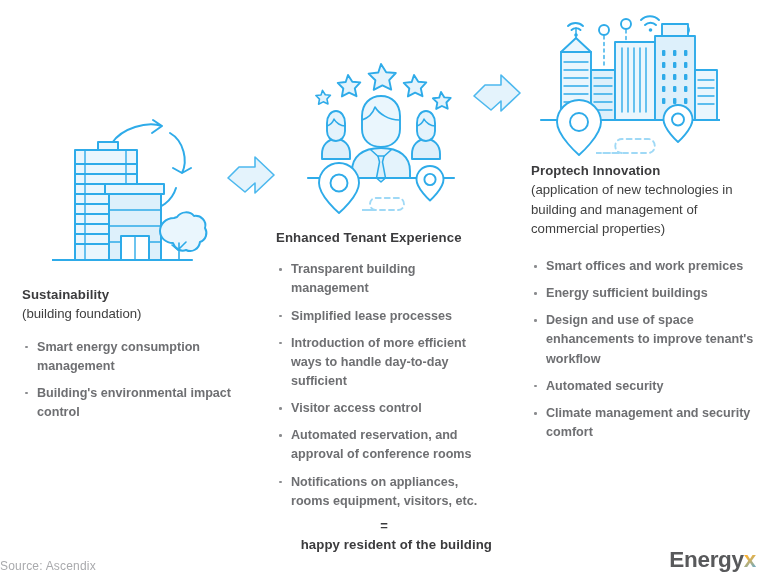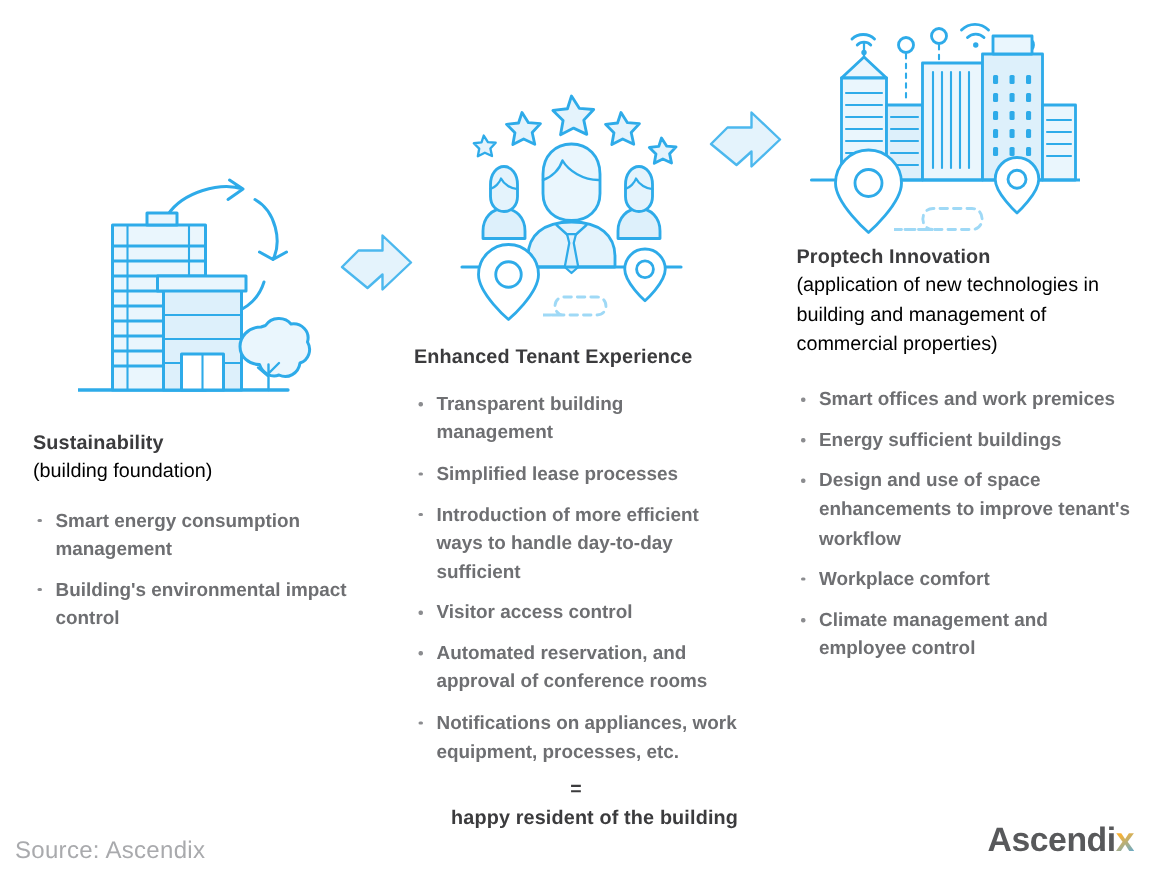--- a/index.html
+++ b/index.html
@@ -25,21 +25,21 @@
     font-size: 13.2px;
     font-weight: bold;
     color: #3b3b3d;
     letter-spacing: 0.1px;
     line-height: 1.46;
     margin: 0;
   }
   .h-sub {
     font-size: 13.2px;
     font-weight: normal;
-    color: #000000;
+    color: #404040;
     line-height: 1.46;
     margin: 0;
   }
   ul.bullets {
     list-style: none;
     margin: 0;
     padding: 0;
     font-weight: bold;
   }
   ul.bullets li {
@@ -85,23 +85,23 @@
     font-size: 13.2px;
     font-weight: bold;
     color: #3b3b3d;
     margin-top: 4px;
     letter-spacing: 0.1px;
   }
 
   
   #source-text {
     position: absolute;
-    left: 10px;
+    left: 0;
     top: 559px;
-    font-size: 16px;
+    font-size: 12px;
     color: #a9aaad;
     letter-spacing: 0.2px;
   }
   #brand-logo {
     position: absolute;
     right: 12px;
     top: 549px;
     font-size: 22.5px;
     font-weight: bold;
     letter-spacing: -0.3px;
@@ -286,37 +286,37 @@
   <div class="col" id="col-tenant">
     <div class="head-block">
       <p class="h-title">Enhanced Tenant Experience</p>
     </div>
     <ul class="bullets">
       <li>Transparent building management</li>
       <li>Simplified lease processes</li>
       <li>Introduction of more efficient ways to handle day-to-day sufficient</li>
       <li>Visitor access control</li>
       <li>Automated reservation, and approval of conference rooms</li>
-      <li>Notifications on appliances, work equipment, processes, etc.</li>
+      <li>Notifications on appliances, rooms equipment, visitors, etc.</li>
     </ul>
     <div class="equals">=</div>
     <div class="happy">happy resident of the building</div>
   </div>
 
   <div class="col" id="col-proptech">
     <div class="head-block">
       <p class="h-title">Proptech Innovation</p>
       <p class="h-sub">(application of new technologies in building and management of commercial properties)</p>
     </div>
     <ul class="bullets">
       <li>Smart offices and work premices</li>
       <li>Energy sufficient buildings</li>
       <li>Design and use of space enhancements to improve tenant's workflow</li>
-      <li>Workplace comfort</li>
-      <li>Climate management and employee control</li>
+      <li>Automated security</li>
+      <li>Climate management and security comfort</li>
     </ul>
   </div>
 
   <div id="source-text">Source: Ascendix</div>
 
-  <div id="brand-logo"><span>Ascendi</span><span class="x-mark">x</span></div>
+  <div id="brand-logo"><span>Energy</span><span class="x-mark">x</span></div>
 
 </div>
 
 </body></html>

